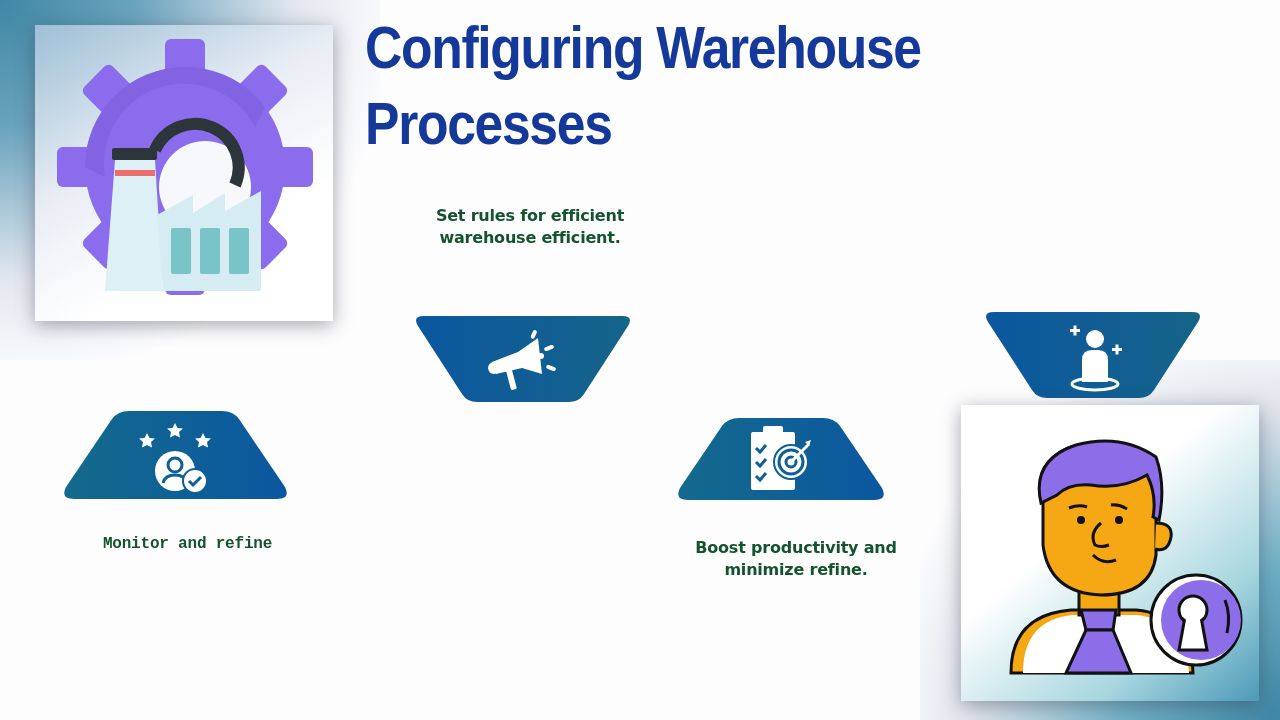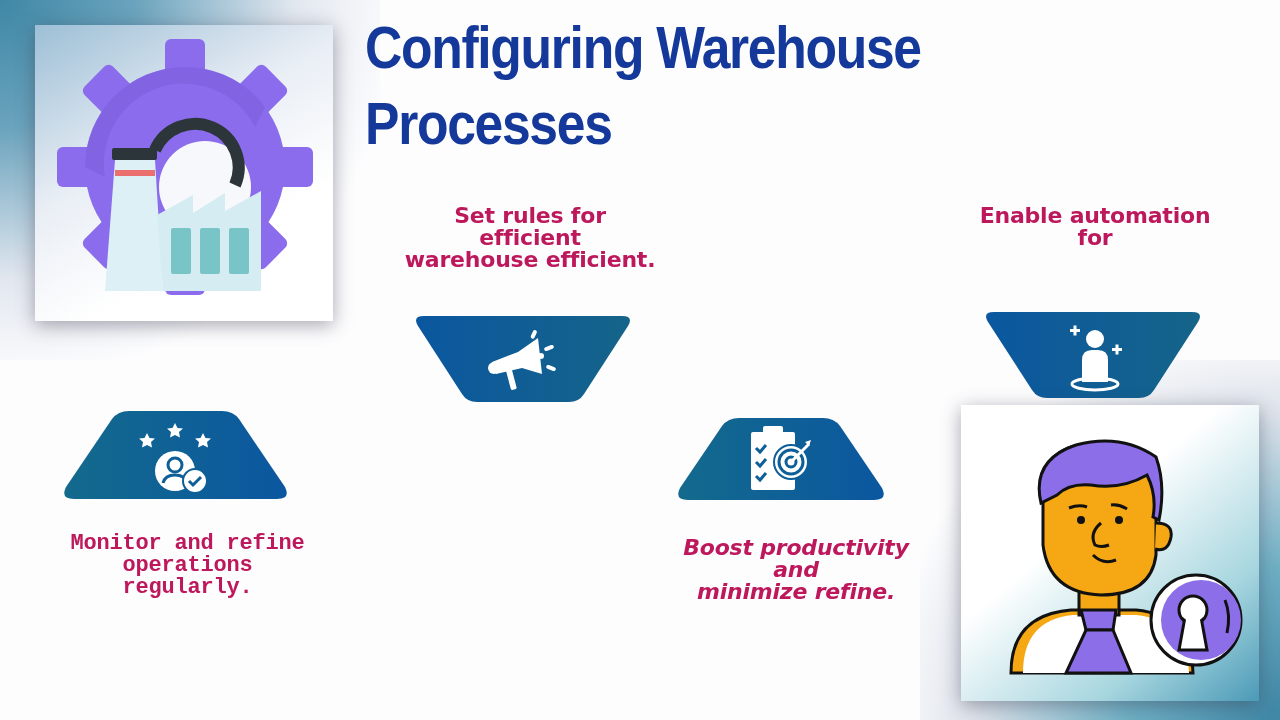--- a/index.html
+++ b/index.html
@@ -3,21 +3,21 @@
 <meta charset="utf-8">
 <style>
   html,body{margin:0;padding:0;}
   body{width:1280px;height:720px;position:relative;overflow:hidden;background:#fdfdfe;font-family:"Liberation Sans",sans-serif;}
   .bg-tl{position:absolute;left:0;top:0;width:380px;height:360px;background:radial-gradient(ellipse at 0% 0%, #3f88a6 0%, #6aa3bd 25%, rgba(200,210,225,0.5) 55%, rgba(255,255,255,0) 75%);}
   .bg-br{position:absolute;right:0;bottom:0;width:360px;height:360px;background:radial-gradient(ellipse at 100% 100%, #3e86a5 0%, #6fb0c5 30%, rgba(190,200,215,0.5) 60%, rgba(255,255,255,0) 78%);}
   .card{position:absolute;background:#fff;box-shadow:0 4px 18px rgba(60,60,80,0.45);}
   .card-tl{left:35px;top:25px;width:298px;height:296px;background:linear-gradient(150deg,#9dbfd6 0%,#e9eef5 40%,#ffffff 70%);}
   .card-br{left:961px;top:405px;width:298px;height:296px;background:linear-gradient(320deg,#4c9ab7 0%,#a7d6df 25%,#ffffff 60%);}
   .title{position:absolute;left:365px;top:10px;margin:0;color:#14399a;font-family:"Liberation Sans",sans-serif;font-weight:bold;font-size:60px;line-height:76px;letter-spacing:-1.5px;transform:scaleX(0.86);transform-origin:left top;width:900px;}
-  .caption{position:absolute;font-family:"DejaVu Sans",sans-serif;font-weight:bold;font-size:22px;line-height:22px;color:#be185d;text-align:center;letter-spacing:-0.2px;}
+  .caption{position:absolute;font-family:"DejaVu Sans",sans-serif;font-weight:bold;font-size:16px;line-height:22px;color:#14532d;text-align:center;letter-spacing:-0.2px;}
   .shape{position:absolute;}
   .shape svg.bgshape{position:absolute;left:0;top:0;}
   .shape .icon{position:absolute;}
 </style>
 </head>
 <body>
 
 <div class="bg-tl"></div>
 <div class="bg-br"></div>
 
@@ -78,21 +78,21 @@
       <rect x="24" y="42" width="6" height="24" rx="2" transform="rotate(-15 27 54)"></rect>
       <rect x="48" y="6" width="4" height="9" rx="2" transform="rotate(25 50 10)"></rect>
       <rect x="60" y="22" width="10" height="4" rx="2" transform="rotate(-20 65 24)"></rect>
       <rect x="62" y="42" width="10" height="4" rx="2" transform="rotate(20 67 44)"></rect>
       <circle cx="57" cy="32" r="3"></circle>
     </g>
   </svg>
 </div>
 
 <div class="caption" style="left:960px;top:205px;width:270px;">
-  <span>Enable automation for</span><br>
+  <br>
 </div>
 <div class="shape" style="left:984px;top:312px;width:218px;height:86px;">
   <svg class="bgshape" width="218" height="86" viewBox="0 0 218 86">
     <defs>
         <linearGradient id="g2" x1="0" x2="1">
           <stop offset="0" stop-color="#0b57a0"></stop>
           <stop offset="1" stop-color="#156489"></stop>
         </linearGradient>
       </defs>
     <path d="M 10 0 L 208 0 Q 220 0 214 10 L 170 78 Q 165 86 155 86 L 63 86 Q 53 86 48 78 L 4 10 Q -2 0 10 0 Z" fill="url(#g2)"></path>
@@ -129,21 +129,20 @@
       <circle cx="58" cy="62" r="12"></circle>
     </g>
     <circle cx="38" cy="46" r="7" fill="none" stroke="#0e5e98" stroke-width="3"></circle>
     <path d="M 26 64 Q 28 56 38 56 Q 48 56 50 64" fill="none" stroke="#0e5e98" stroke-width="3"></path>
     <circle cx="58" cy="62" r="12" fill="#fff" stroke="#0e5e98" stroke-width="2"></circle>
     <path d="M 52 62 L 56 66 L 64 58" fill="none" stroke="#0e5e98" stroke-width="3"></path>
   </svg>
 </div>
 <div class="caption" style="left:60px;top:533px;width:255px;font-family:Liberation Mono, monospace;">
   <span>Monitor and refine</span><br>
-  <span>operations regularly.</span>
 </div>
 
 <div class="shape" style="left:677px;top:418px;width:208px;height:82px;">
   <svg class="bgshape" width="208" height="82" viewBox="0 0 208 82">
     <defs>
         <linearGradient id="g4" x1="0" x2="1">
           <stop offset="0" stop-color="#136a8c"></stop>
           <stop offset="1" stop-color="#0b57a0"></stop>
         </linearGradient>
       </defs>
@@ -159,21 +158,21 @@
       <path d="M 9 38 L 13 42 L 19 35"></path>
       <path d="M 9 52 L 13 56 L 19 49"></path>
     </g>
     <circle cx="44" cy="38" r="17" fill="#fff" stroke="#0e5e98" stroke-width="2"></circle>
     <circle cx="44" cy="38" r="12" fill="none" stroke="#0e5e98" stroke-width="3"></circle>
     <circle cx="44" cy="38" r="5" fill="none" stroke="#0e5e98" stroke-width="3"></circle>
     <path d="M 44 38 L 62 20" stroke="#fff" stroke-width="3"></path>
     <path d="M 58 18 L 64 16 L 62 22" fill="#fff"></path>
   </svg>
 </div>
-<div class="caption" style="left:665px;top:537px;width:262px;font-style:italic;">
+<div class="caption" style="left:665px;top:537px;width:262px;">
   <span>Boost productivity and</span><br>
   <span>minimize refine.</span>
 </div>
 
 <div class="card card-br">
   <svg width="298" height="296" viewBox="0 0 298 296">
 
     <path d="M 50 268 Q 50 210 110 205 L 175 205 Q 230 210 232 268 Z" fill="#f5a814" stroke="#111" stroke-width="3"></path>
     <path d="M 62 268 Q 62 215 112 210 L 175 210 Q 225 215 228 268 Z" fill="#fff"></path>
 

